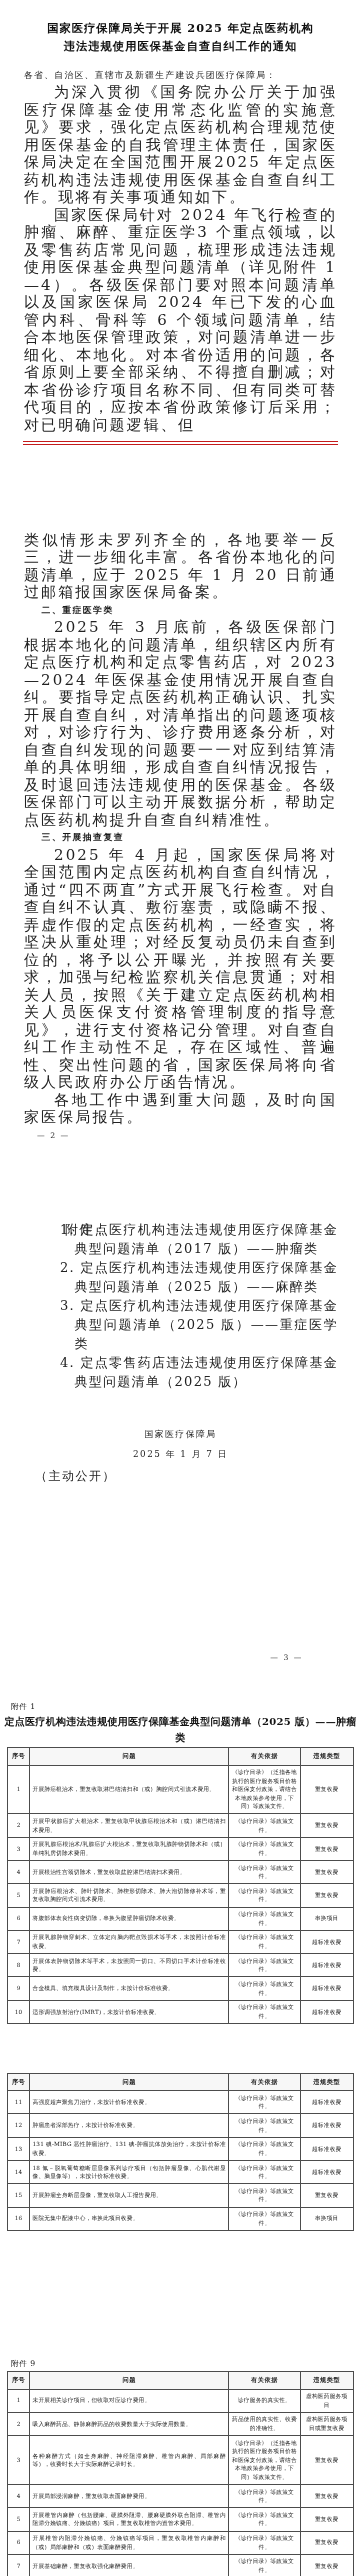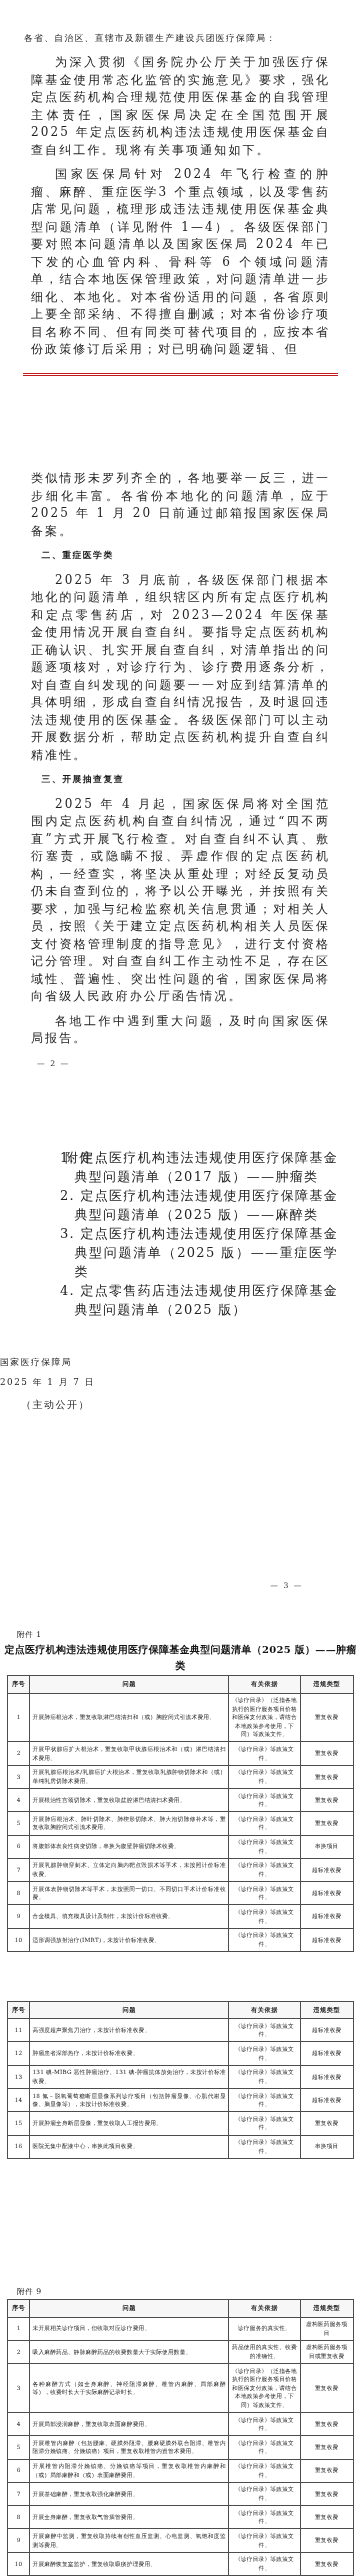--- a/index.html
+++ b/index.html
@@ -1,48 +1,52 @@
 <!DOCTYPE html>
 <html style="font-size:8.2px"><head>
 <meta charset="utf-8">
 <style>
   html,body{margin:0;padding:0;background:#ffffff;}
   body{width:361px;font-family:"DejaVu Serif","Liberation Serif",serif;color:#222;}
   .page{width:361px;background:#fff;padding-top:18.5px;box-sizing:border-box;}
   .doc-title{font-size:11.3px;font-weight:bold;color:#101010;text-align:center;line-height:18.5px;letter-spacing:1px;font-family:"DejaVu Serif","Liberation Serif",serif;}
   .body-text{padding:0 24px;}
   .addressee{font-size:8.8px;line-height:17.5px;letter-spacing:1.3px;margin-top:11.3px;}
-  .para{font-size:12px;line-height:17.5px;letter-spacing:2.1px;text-align:justify;margin:7px;}
+  .para{font-size:15px;line-height:17.5px;letter-spacing:2.1px;text-align:justify;margin:0;}
   .indent{text-indent:2em;}
   .sec-head{font-size:8.8px;line-height:17.5px;letter-spacing:1.5px;font-weight:bold;text-indent:2em;font-family:"DejaVu Sans","Liberation Sans",sans-serif;color:#1a1a1a;}
   .red-divider{margin:0 23px;border-top:1.5px solid #c41b1b;border-bottom:1.5px solid #c41b1b;height:1.5px;}
   .page-num{font-size:7.7px;letter-spacing:1.5px;color:#333;line-height:17.5px;}
   .page-num.pn-left{padding-left:37px;}
   .page-num.pn-right{text-align:right;padding-right:58px;}
   .attachments{font-size:13px;line-height:19px;letter-spacing:1.3px;position:relative;padding-left:60px;padding-right:23px;}
   .att-list-label{position:absolute;left:65px;top:0;}
   .att-item{padding-left:14.4px;text-indent:-14.4px;text-align:justify;}
-  .signature{font-size:8.8px;letter-spacing:1.5px;line-height:19.6px;text-align:left;margin-top:34px;}
-  .publicity{font-size:10px;letter-spacing:1.5px;line-height:17.5px;padding-left:21px;margin-top:3.1px;}
-  .att-label{font-size:7.7px;letter-spacing:0.5px;color:#1a1a1a;padding-left:17px;line-height:15.5px;}
+  .signature{font-size:8.8px;letter-spacing:1.5px;line-height:19.6px;text-align:center;margin-top:34px;}
+  .publicity{font-size:12px;letter-spacing:1.5px;line-height:17.5px;padding-left:35px;margin-top:3.1px;}
+  .att-label{font-size:7.7px;letter-spacing:0.5px;color:#1a1a1a;padding-left:11px;line-height:15.5px;}
   .table-title{font-size:10px;font-weight:bold;color:#141414;text-align:center;line-height:15.5px;letter-spacing:0.3px;margin-bottom:2.1px;font-family:"DejaVu Serif","Liberation Serif",serif;}
   .table-wrap{padding:0 7.2px;}
   table.doc-table{width:100%;border-collapse:collapse;table-layout:fixed;font-size:5.7px;color:#222;}
   table.doc-table th,table.doc-table td{border:0.5px solid #4c4c4c;padding:2.6px 2.6px;vertical-align:middle;}
   table.doc-table th{font-weight:bold;font-size:6.2px;letter-spacing:0.5px;background:#f7f7f7;text-align:center;padding:3.6px 1px;}
   table.doc-table td{line-height:1.5;letter-spacing:0.2px;}
   td.cell-center{text-align:center;}
   td.cell-problem{text-align:justify;}
   .spacer{width:100%;}
 </style>
 </head>
 <body>
 
 <div class="page">
 
+  <div class="doc-title">
+    <div>国家医疗保障局关于开展 2025 年定点医药机构</div>
+    <div>违法违规使用医保基金自查自纠工作的通知</div>
+  </div>
 
   <div class="body-text">
     <div class="addressee">各省、自治区、直辖市及新疆生产建设兵团医疗保障局：</div>
     <p class="para indent">为深入贯彻《国务院办公厅关于加强医疗保障基金使用常态化监管的实施意见》要求，强化定点医药机构合理规范使用医保基金的自我管理主体责任，国家医保局决定在全国范围开展2025 年定点医药机构违法违规使用医保基金自查自纠工作。现将有关事项通知如下。</p>
     <p class="para indent">国家医保局针对 2024 年飞行检查的肿瘤、麻醉、重症医学3 个重点领域，以及零售药店常见问题，梳理形成违法违规使用医保基金典型问题清单（详见附件 1—4）。各级医保部门要对照本问题清单以及国家医保局 2024 年已下发的心血管内科、骨科等 6 个领域问题清单，结合本地医保管理政策，对问题清单进一步细化、本地化。对本省份适用的问题，各省原则上要全部采纳、不得擅自删减；对本省份诊疗项目名称不同、但有同类可替代项目的，应按本省份政策修订后采用；对已明确问题逻辑、但</p>
   </div>
 
   <div class="spacer" style="height:7.2px"></div>
   <div class="red-divider"></div>
   <div class="spacer" style="height:87px"></div>

